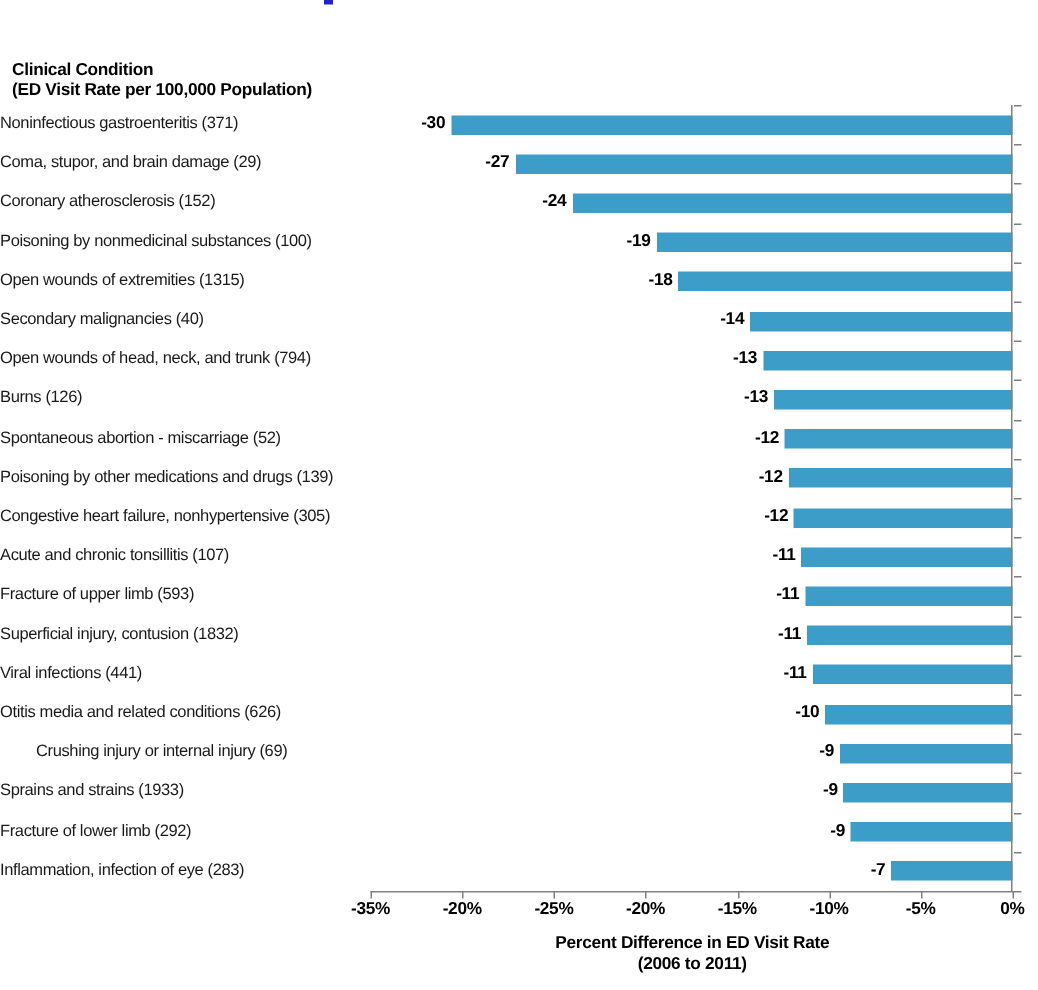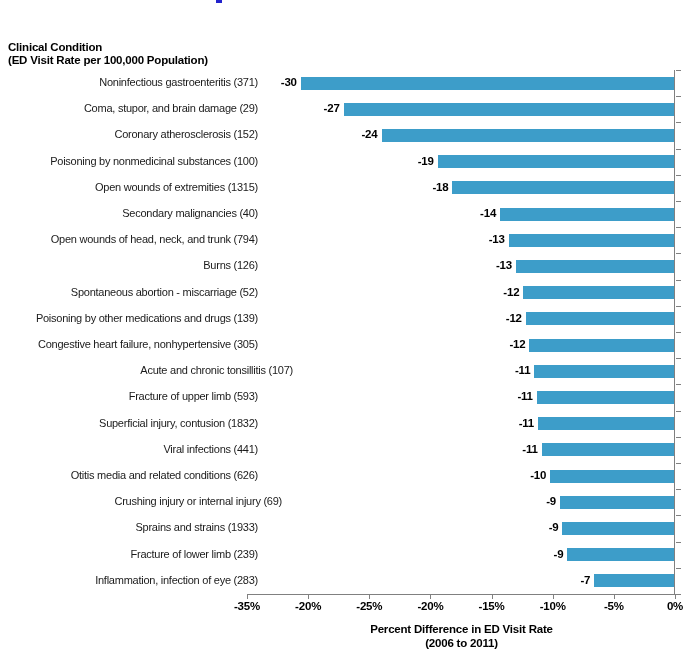--- a/index.html
+++ b/index.html
@@ -94,21 +94,20 @@
   .row {
     position: absolute;
     left: 0;
     width: 692px;
     height: 26.2px;
   }
   .cat-label {
     position: absolute;
     left: 0;
     width: 258px;
-    text-align: right;
     font-size: 11px;
     line-height: 13px;
     letter-spacing: -0.25px;
     white-space: nowrap;
     color: #1a1a1a;
   }
   .bar {
     position: absolute;
     height: 13px;
     background: #3d9dc9;
@@ -198,21 +197,21 @@
         <div class="cat-label" style="top: 6.1px;">Poisoning by other medications and drugs (139)</div>
         <div class="val-label" style="left: 487.811px; top: 6.1px;">-12</div>
         <div class="bar" style="left: 525.811px; width: 149.189px; top: 6.6px; background: rgb(61, 157, 201);"></div>
       </div>
       <div class="row" style="top: 332px;">
         <div class="cat-label" style="top: 6.1px;">Congestive heart failure, nonhypertensive (305)</div>
         <div class="val-label" style="left: 491.48px; top: 6.1px;">-12</div>
         <div class="bar" style="left: 529.48px; width: 145.52px; top: 6.6px; background: rgb(61, 157, 201);"></div>
       </div>
       <div class="row" style="top: 358.2px;">
-        <div class="cat-label" style="top: 6.1px; padding-left: 35px;">Acute and chronic tonsillitis (107)</div>
+        <div class="cat-label" style="top: 6.1px;">Acute and chronic tonsillitis (107)</div>
         <div class="val-label" style="left: 496.371px; top: 6.1px;">-11</div>
         <div class="bar" style="left: 534.371px; width: 140.629px; top: 6.6px; background: rgb(61, 157, 201);"></div>
       </div>
       <div class="row" style="top: 384.4px;">
         <div class="cat-label" style="top: 6.1px;">Fracture of upper limb (593)</div>
         <div class="val-label" style="left: 498.817px; top: 6.1px;">-11</div>
         <div class="bar" style="left: 536.817px; width: 138.183px; top: 6.6px; background: rgb(61, 157, 201);"></div>
       </div>
       <div class="row" style="top: 410.6px;">
         <div class="cat-label" style="top: 6.1px;">Superficial injury, contusion (1832)</div>
@@ -233,21 +232,21 @@
         <div class="cat-label" style="top: 6.1px; padding-left: 24px;">Crushing injury or internal injury (69)</div>
         <div class="val-label" style="left: 522.051px; top: 6.1px;">-9</div>
         <div class="bar" style="left: 560.051px; width: 114.949px; top: 6.6px; background: rgb(61, 157, 201);"></div>
       </div>
       <div class="row" style="top: 515.4px;">
         <div class="cat-label" style="top: 6.1px;">Sprains and strains (1933)</div>
         <div class="val-label" style="left: 524.497px; top: 6.1px;">-9</div>
         <div class="bar" style="left: 562.497px; width: 112.503px; top: 6.6px; background: rgb(61, 157, 201);"></div>
       </div>
       <div class="row" style="top: 541.6px;">
-        <div class="cat-label" style="top: 6.1px;">Fracture of lower limb (239)</div>
+        <div class="cat-label" style="top: 6.1px;">Fracture of lower limb (292)</div>
         <div class="val-label" style="left: 529.389px; top: 6.1px;">-9</div>
         <div class="bar" style="left: 567.389px; width: 107.611px; top: 6.6px; background: rgb(61, 157, 201);"></div>
       </div>
       <div class="row" style="top: 567.8px;">
         <div class="cat-label" style="top: 6.1px;">Inflammation, infection of eye (283)</div>
         <div class="val-label" style="left: 556.291px; top: 6.1px;">-7</div>
         <div class="bar" style="left: 594.291px; width: 80.7086px; top: 6.6px; background: rgb(61, 157, 201);"></div>
       </div>
     </div>
 

